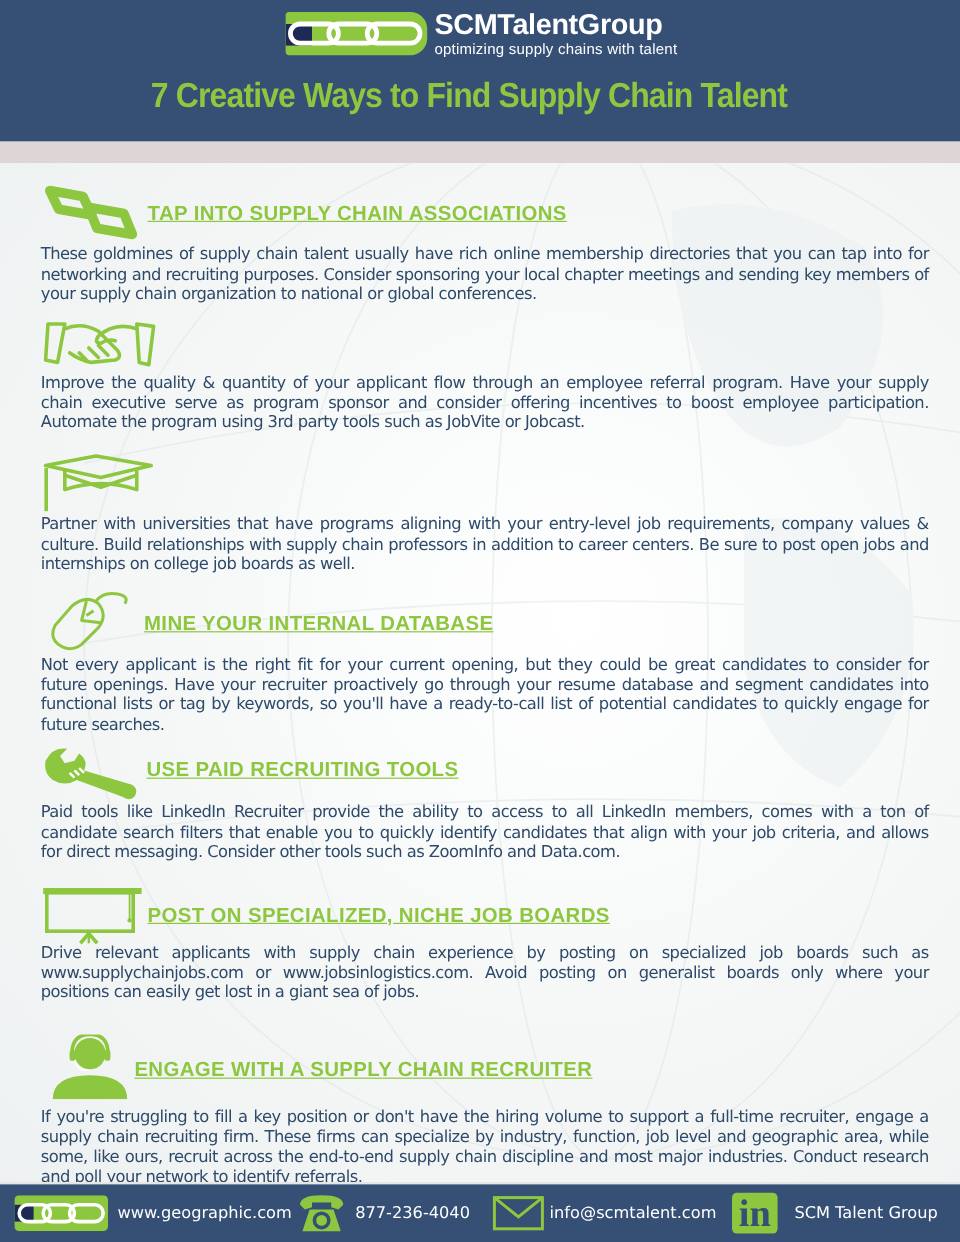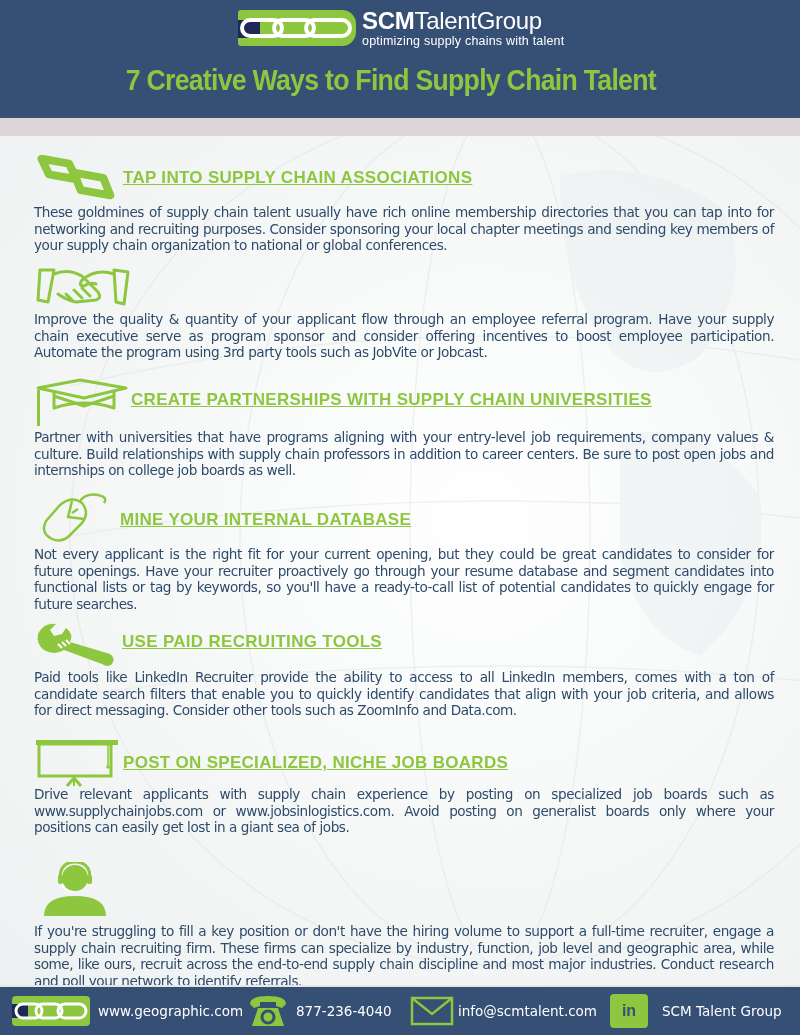--- a/index.html
+++ b/index.html
@@ -18,21 +18,21 @@
   }
   .logo-badge {
     width: 118px; height: 36px; background: #8dc63f; border-radius: 3px 14px 14px 3px;
     position: relative; overflow: hidden;
   }
   .logo-badge .navy { position: absolute; left: 0; top: 10px; width: 22px; height: 18px; background: #1e2a55; }
   .logo-badge svg { position: absolute; left: 0; top: 0; }
   .logo-text { margin-left: 6px; color: #fff; line-height: 1; }
   .logo-name { font-size: 24px; letter-spacing: -0.3px; }
   .logo-name b { font-weight: bold; }
-  .logo-name span { font-weight: normal; }
+  .logo-name span { font-weight: bold; }
   .logo-tag { font-size: 12.5px; margin-top: 2px; letter-spacing: 0.2px; }
   .title {
     position: absolute; left: 0; width: 800px; top: 64px; text-align: center;
     color: #8dc63f; font-size: 29px; font-weight: bold; letter-spacing: -0.8px;
     transform: scaleX(0.92); padding-right: 20px;
   }
   .band { position: absolute; left: 0; top: 118px; width: 800px; height: 18px; background: #ded6d6; }
   .content {
     position: absolute; left: 0; top: 136px; width: 800px; height: 849px;
     background: radial-gradient(ellipse at 60% 45%, #ffffff 0%, #f5f7f7 55%, #eef1f1 100%);
@@ -122,21 +122,20 @@
 
   <div class="section" style="top:238px;height:110px;">
     <svg class="sec-icon" style="left:34px;top:4px;" width="95" height="50" viewBox="0 0 95 50">
       <g fill="none" stroke="#8dc63f" stroke-width="3" stroke-linejoin="round">
         <path d="M4 10 L46 2 L92 10 L50 20 Z"></path>
         <path d="M20 14 L20 30 Q50 20 80 30 L80 14"></path>
         <path d="M20 18 L50 28 L80 18"></path>
       </g>
       <rect x="3" y="12" width="3" height="36" fill="#8dc63f"></rect>
     </svg>
-    <div class="sec-title" style="left:131px;top:16px;">CREATE PARTNERSHIPS WITH SUPPLY CHAIN UNIVERSITIES</div>
     <div class="sec-body" style="top:55px;">Partner with universities that have programs aligning with your entry-level job requirements, company values &amp; culture. Build relationships with supply chain professors in addition to career centers. Be sure to post open jobs and internships on college job boards as well.</div>
   </div>
 
   <div class="section" style="top:357px;height:120px;">
     <svg class="sec-icon" style="left:38px;top:0px;" width="72" height="50" viewBox="0 0 72 50">
       <g fill="none" stroke="#8dc63f" stroke-width="2.5" stroke-linejoin="round">
         <path d="M14 46 Q2 40 8 28 L22 12 Q34 2 44 10 Q52 20 44 30 L30 44 Q22 50 14 46 Z"></path>
         <path d="M34 8 L30 24 L46 26"></path>
         <path d="M40 16 L34 20"></path>
         <path d="M42 8 Q48 0 60 2 Q70 4 66 10"></path>
@@ -174,20 +173,21 @@
 
   <div class="section" style="top:712px;height:135px;">
     <svg class="sec-icon" style="left:40px;top:14px;" width="70" height="54" viewBox="0 0 70 54">
       <circle cx="35" cy="16" r="13" fill="#8dc63f"></circle>
       <path d="M20 16 Q20 0 35 0 Q50 0 50 16" fill="none" stroke="#8dc63f" stroke-width="3"></path>
       <rect x="18" y="13" width="5" height="9" rx="2" fill="#8dc63f"></rect>
       <rect x="47" y="13" width="5" height="9" rx="2" fill="#8dc63f"></rect>
       <path d="M22 22 Q24 30 34 30" fill="none" stroke="#fff" stroke-width="1.5"></path>
       <path d="M4 54 Q4 34 35 34 Q66 34 66 54 Z" fill="#8dc63f"></path>
     </svg>
+    <div class="sec-title" style="left:112px;top:34px;">ENGAGE WITH A SUPPLY CHAIN RECRUITER</div>
     <div class="sec-body" style="top:75px;">If you're struggling to fill a key position or don't have the hiring volume to support a full-time recruiter, engage a supply chain recruiting firm. These firms can specialize by industry, function, job level and geographic area, while some, like ours, recruit across the end-to-end supply chain discipline and most major industries. Conduct research and poll your network to identify referrals.</div>
   </div>
 </div>
 
 <div class="footer">
   <div class="f-item" style="left:12px;">
     <svg width="78" height="30" viewBox="0 0 78 30">
       <rect x="0" y="0" width="78" height="30" rx="4" fill="#8dc63f"></rect>
       <rect x="0" y="8" width="16" height="14" fill="#1e2a55"></rect>
       <rect x="4" y="8" width="26" height="14" rx="7" fill="none" stroke="#fff" stroke-width="3"></rect>
@@ -208,18 +208,18 @@
 
   <div class="f-item" style="left:410px;text-align:right;">
     <svg width="44" height="30" viewBox="0 0 44 30">
       <rect x="2" y="2" width="40" height="26" fill="none" stroke="#8dc63f" stroke-width="2.5"></rect>
       <path d="M2 2 L22 18 L42 2" fill="none" stroke="#8dc63f" stroke-width="2.5"></path>
     </svg>
     <span class="f-text" style="margin-left:4px;">info@scmtalent.com</span>
   </div>
 
   <div class="f-item" style="left:610px;">
-    <div style="width:38px;height:34px;background:#8dc63f;border-radius:4px;display:flex;align-items:center;justify-content:center;color:#354f75;font-weight:bold;font-size:16px;font-family:Liberation Sans, sans-serif;">
+    <div style="width:38px;height:34px;background:#8dc63f;border-radius:4px;display:flex;align-items:center;justify-content:center;color:#354f75;font-weight:bold;font-size:32px;font-family:Liberation Serif, serif;">
       <span>in</span>
     </div>
     <span class="f-text" style="margin-left:14px;">SCM Talent Group</span>
   </div>
 </div>
 
 </body></html>

